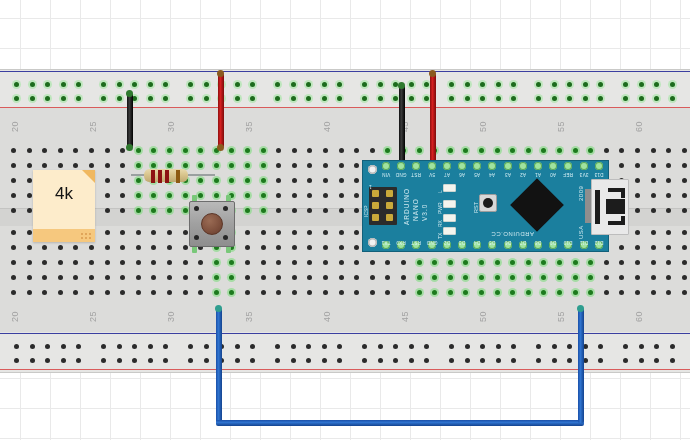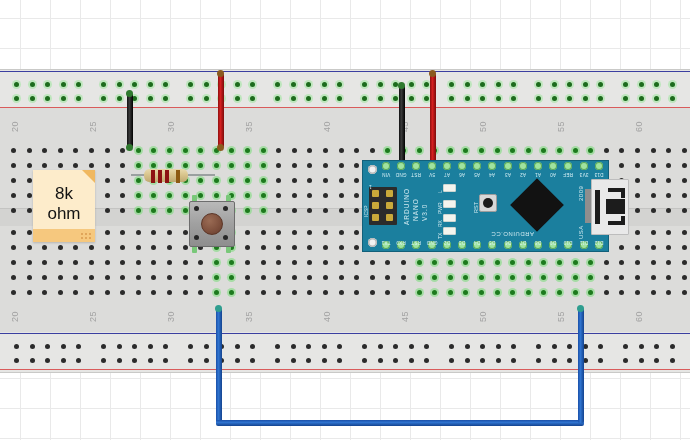--- a/index.html
+++ b/index.html
@@ -850,22 +850,21 @@
       <div class="btn-screw" style="left:33px;top:4px;"></div>
       <div class="btn-screw" style="left:4px;top:33px;"></div>
       <div class="btn-screw" style="left:33px;top:33px;"></div>
       <div class="btn-cap" style="left:11px;top:11px;width:20px;height:20px;"></div>
     </div>
   </div>
 
   <div class="note" style="left:33px;top:170px;width:62px;height:72px;">
     <div class="note-fold"></div>
     <div class="note-text">
-      <div>8k</div>
-      <div>ohm</div>
+      <div>4k</div>
     </div>
     <div class="note-bar"></div>
     <div class="note-dots"></div>
   </div>
 
   <div class="nano" style="left:362px;top:160px;width:245px;height:90px;">
 
     <div id="nano-pads-top">
         <div class="nano-pad" style="left: 19px; top: 1px;"></div>
         <div class="nano-pad" style="left: 34.2px; top: 1px;"></div>

